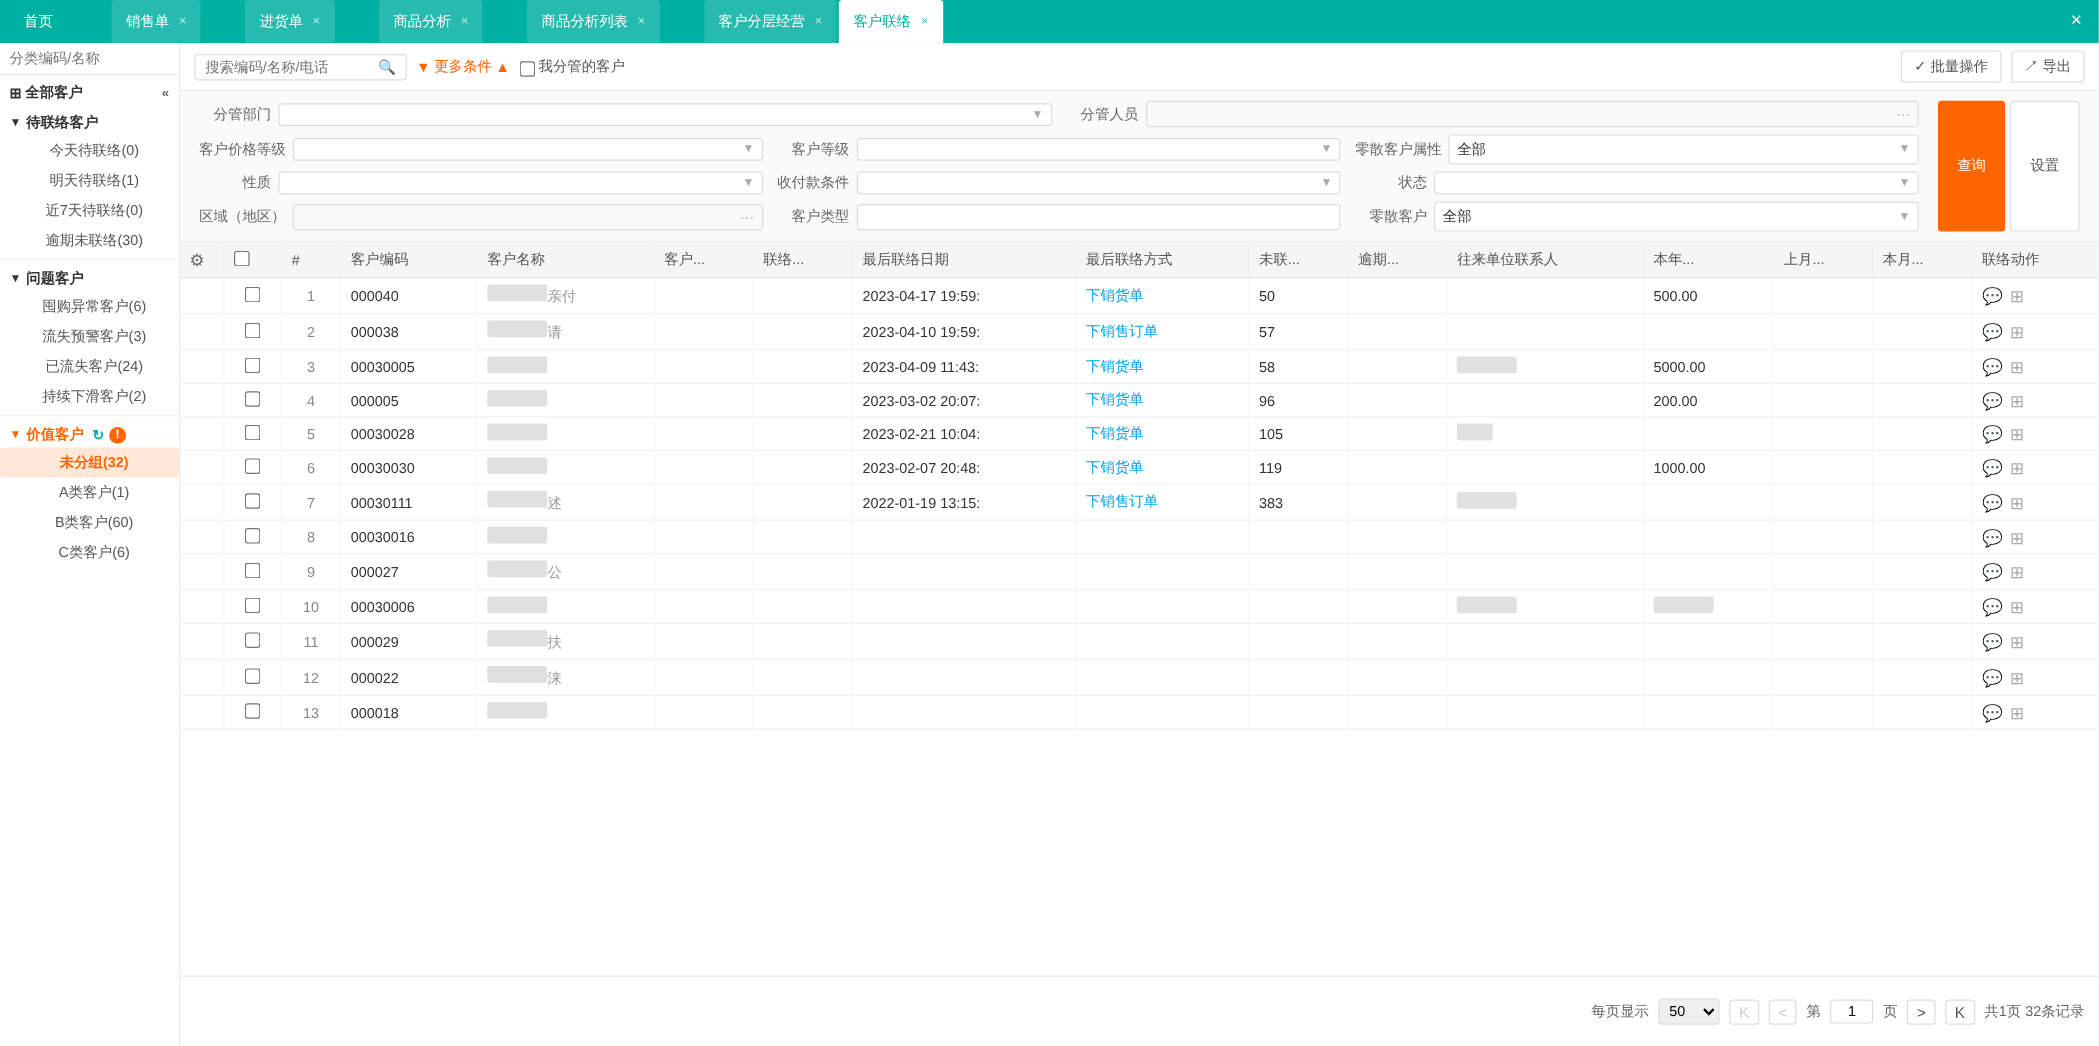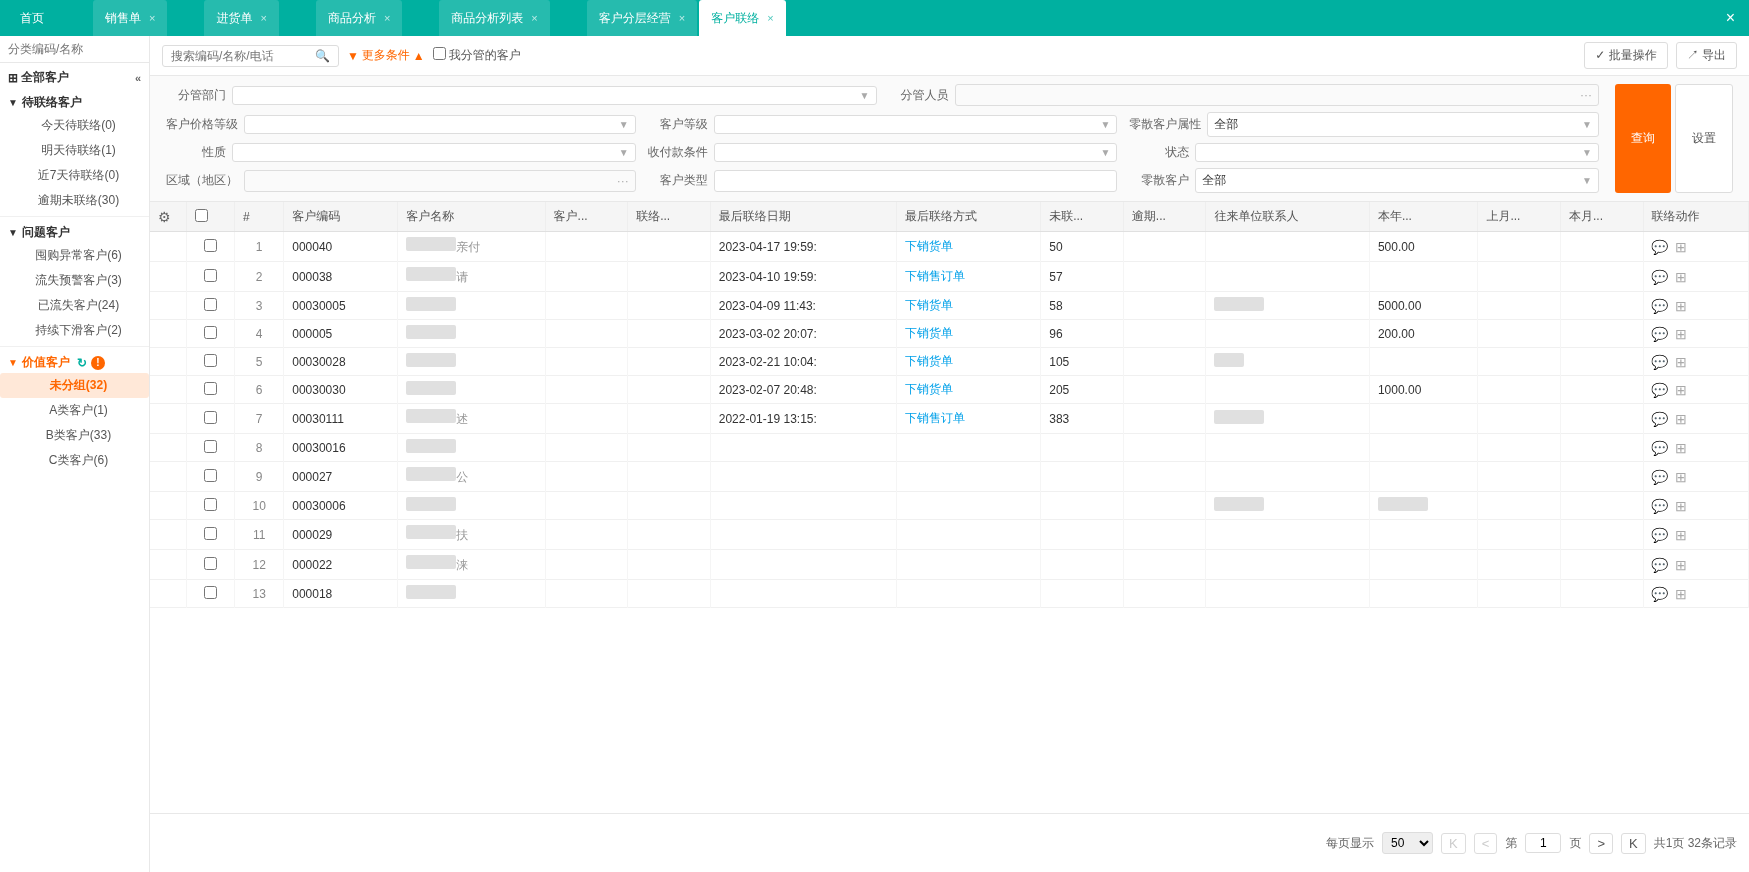--- a/index.html
+++ b/index.html
@@ -69,21 +69,21 @@
     }
     .filter-search-box {
       display: flex; align-items: center; gap: 4px;
       border: 1px solid #ddd; border-radius: 3px; padding: 3px 8px;
       background: #fff;
     }
     .filter-search-box input { border: none; outline: none; width: 140px; font-size: 12px; }
     .more-conditions {
       display: flex; align-items: center; gap: 3px; color: #f60; cursor: pointer;
     }
-    .my-customers-check { display: flex; align-items: flex-start; gap: 3px; color: #555; cursor: pointer; }
+    .my-customers-check { display: flex; align-items: flex-end; gap: 3px; color: #555; cursor: pointer; }
     .filter-bar .spacer { flex: 1; }
     .btn-batch { border: 1px solid #ddd; background: #fff; padding: 4px 10px; border-radius: 3px; cursor: pointer; color: #555; }
     .btn-export { border: 1px solid #ddd; background: #fff; padding: 4px 10px; border-radius: 3px; cursor: pointer; color: #555; }
 
     
     .adv-filter {
       background: #fafafa; border-bottom: 1px solid #e8e8e8;
       padding: 8px 16px;
     }
     .adv-filter-row {
@@ -259,21 +259,21 @@
       <span style="display:inline-block;width:14px;height:14px;background:#f60;border-radius:50%;color:#fff;text-align:center;line-height:14px;font-size:10px;">!</span>
     </div>
     <div>
       <div class="sidebar-item active">
         <span>未分组(32)</span>
       </div>
       <div class="sidebar-item">
         <span>A类客户(1)</span>
       </div>
       <div class="sidebar-item">
-        <span>B类客户(33)</span>
+        <span>B类客户(60)</span>
       </div>
       <div class="sidebar-item">
         <span>C类客户(6)</span>
       </div>
     </div>
   </div>
 
   <div class="content-area">
 
     <div class="filter-bar">
@@ -544,21 +544,21 @@
             <tr>
     <td></td>
     <td class="cell-checkbox"><input type="checkbox" style=""></td>
     <td class="row-num">6</td>
     <td>00030030</td>
     <td><span class="blurred" style="background:#e0e0e0;border-radius:2px;display:inline-block;min-width:50px;height:14px;"></span></td>
     <td></td>
     <td></td>
     <td>2023-02-07 20:48:</td>
     <td><span class="link-text">下销货单</span></td>
-    <td>205</td>
+    <td>119</td>
     <td></td>
     <td></td>
     <td>1000.00</td>
     <td></td>
     <td></td>
     <td>
       <div class="action-icons">
         <span class="action-icon">💬</span>
         <span class="action-icon">⊞</span>
       </div>

